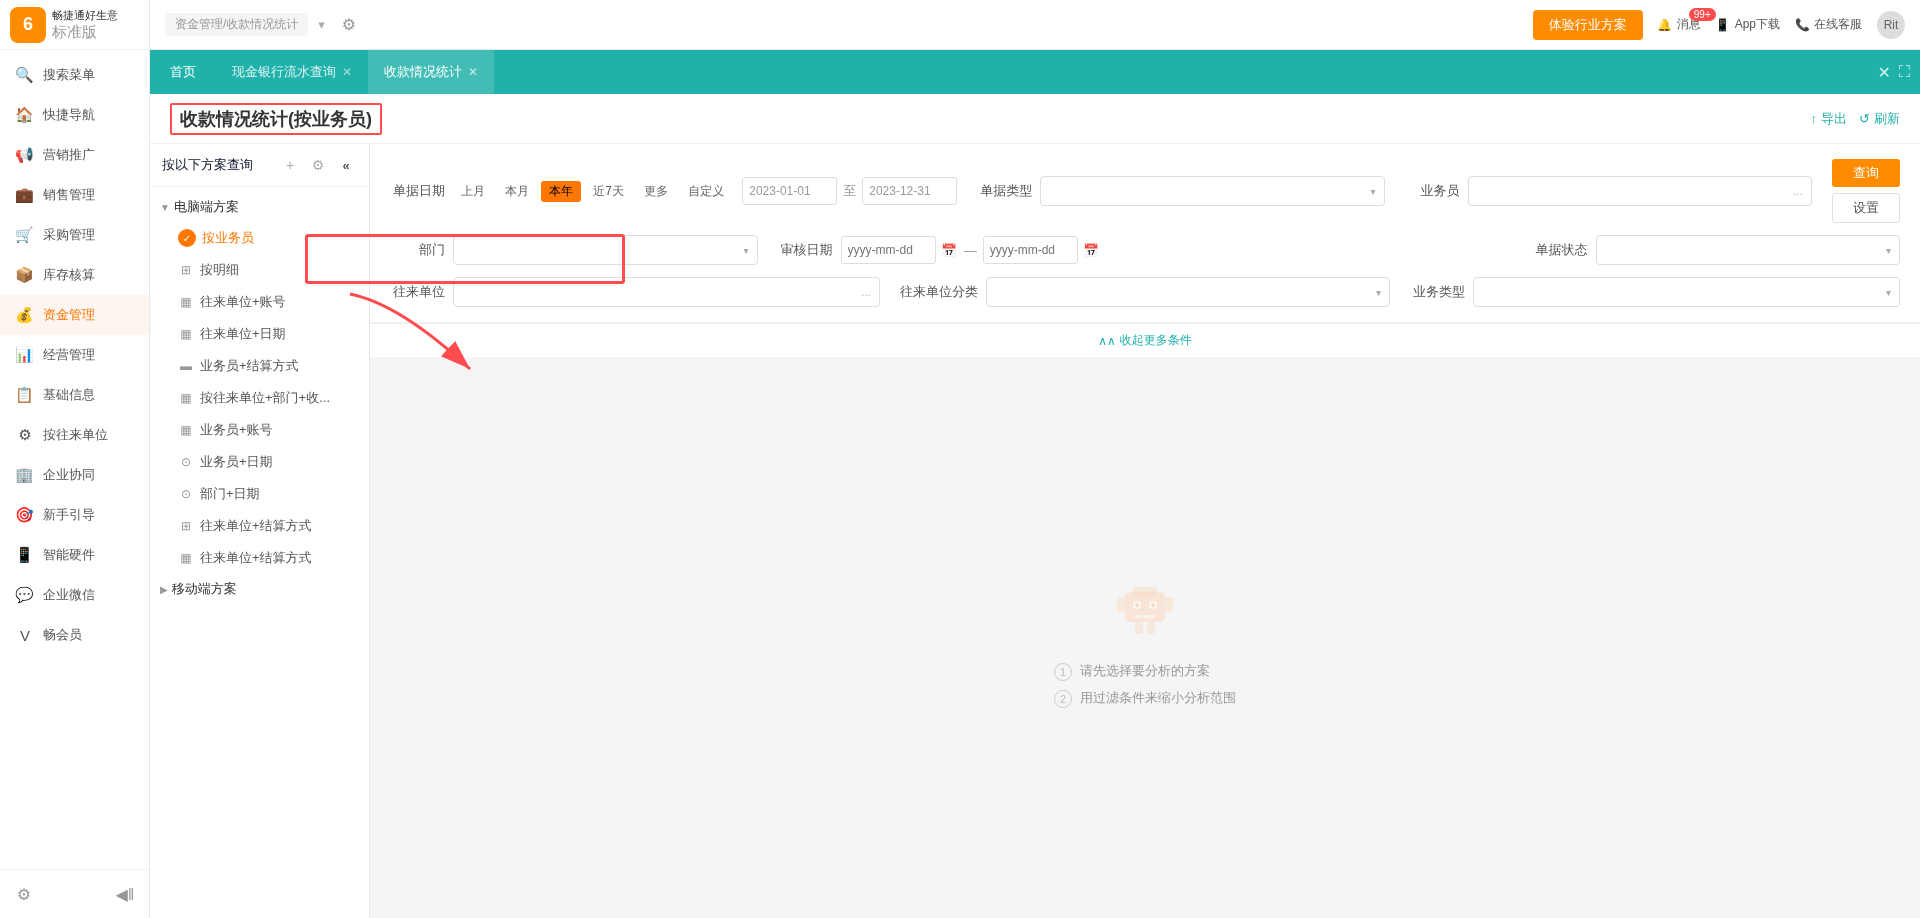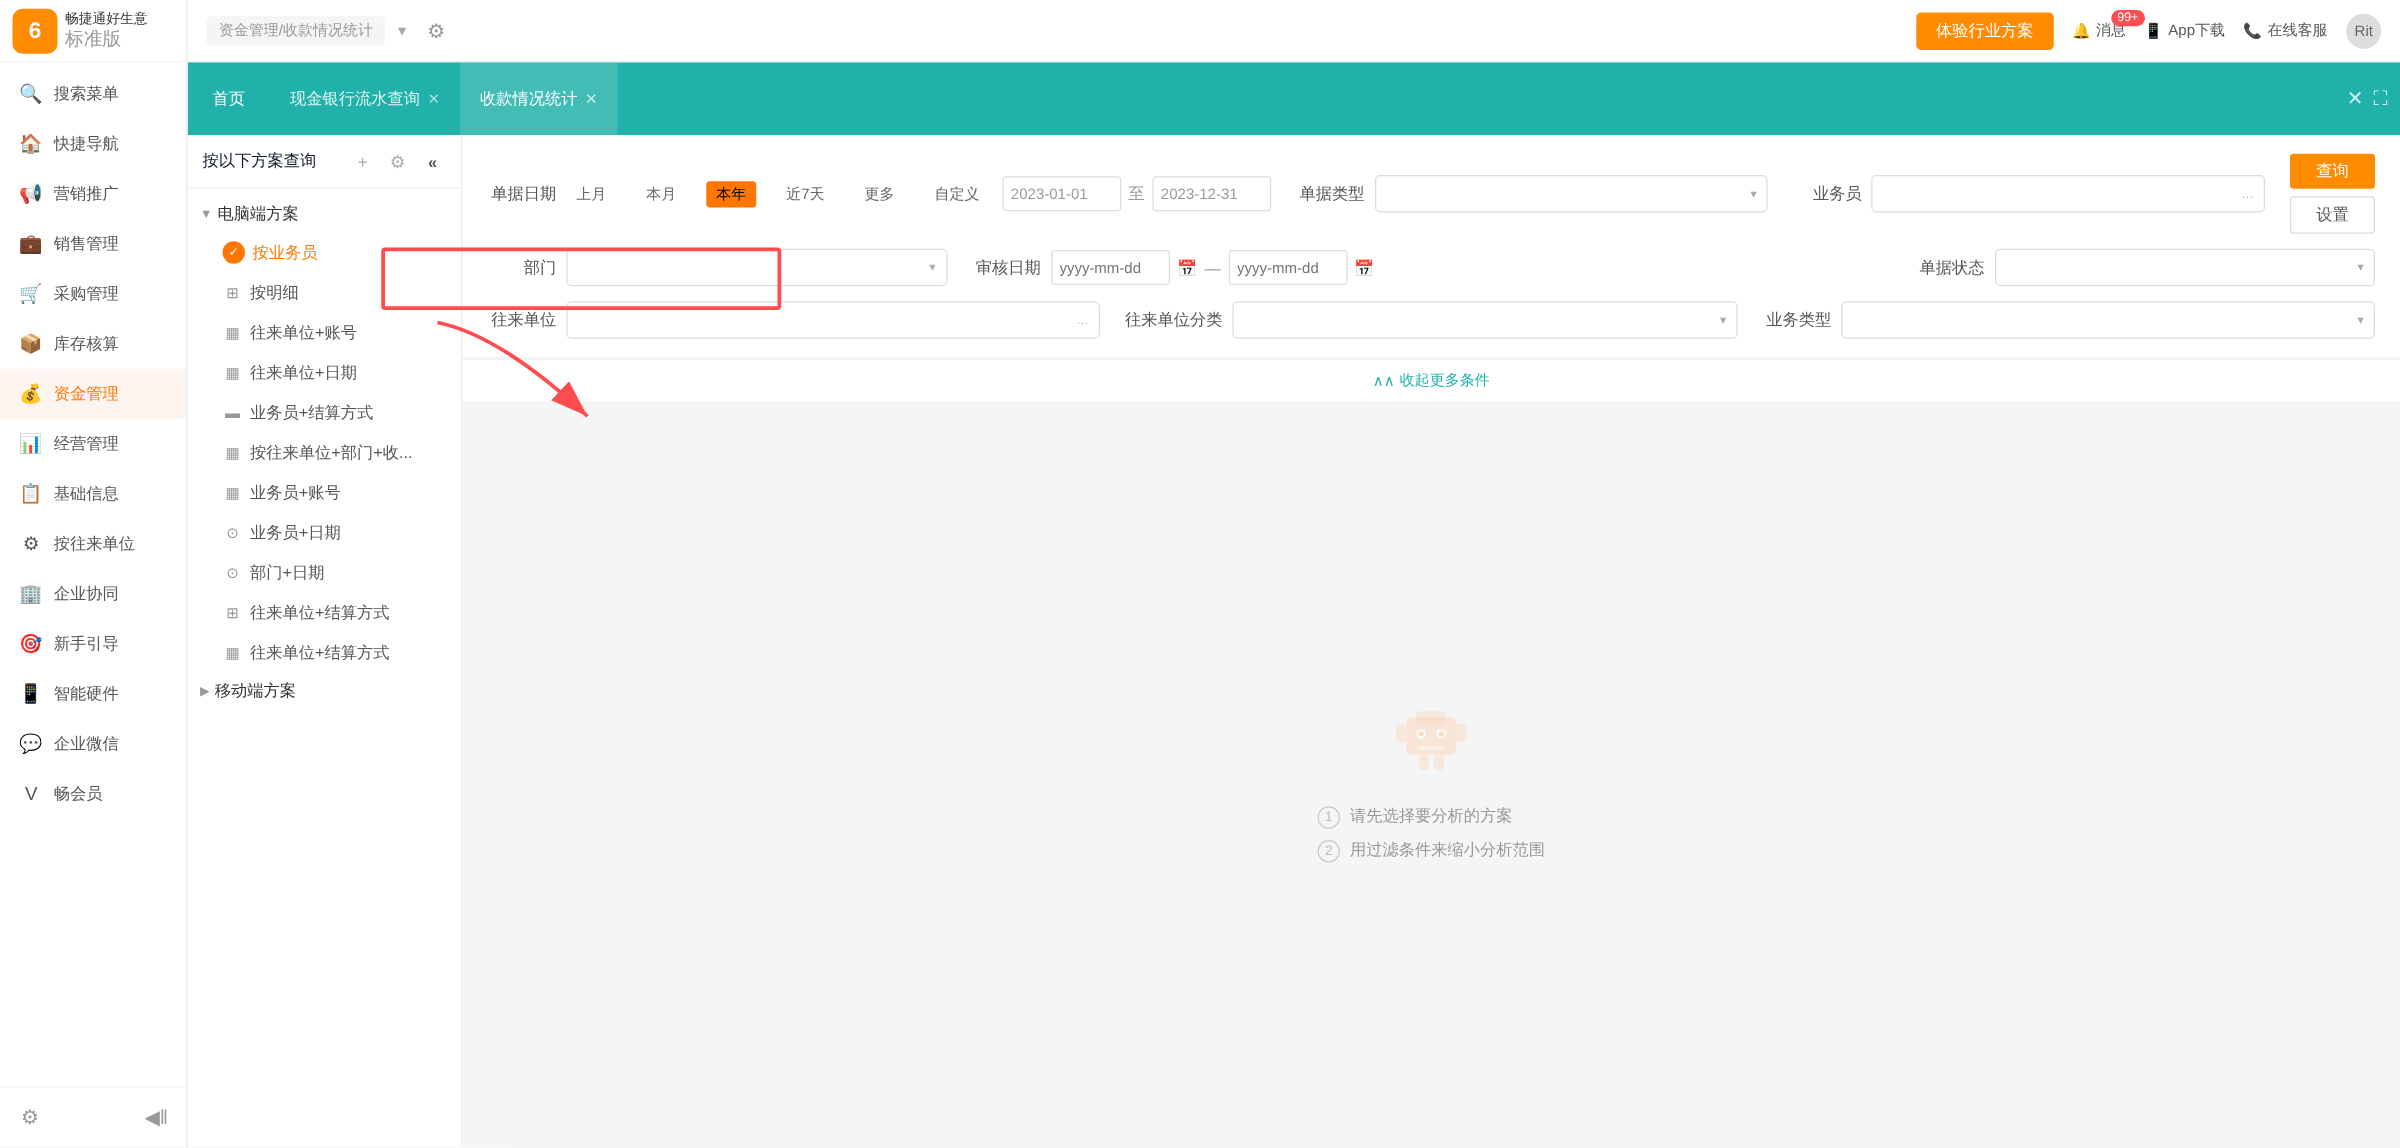--- a/index.html
+++ b/index.html
@@ -159,21 +159,21 @@
       border-radius: 10px;
       padding: 1px 5px;
       font-size: 10px;
       position: absolute;
       top: -8px;
       right: -15px;
     }
 
     
     .tab-bar {
-      height: 58px;
+      height: 44px;
       background: #20b2aa;
       display: flex;
       align-items: stretch;
       padding: 0;
     }
     .tab-item {
       display: flex;
       align-items: center;
       padding: 0 16px;
       color: rgba(255,255,255,0.85);
@@ -392,22 +392,23 @@
       justify-content: space-between;
       cursor: pointer;
     }
     .date-range {
       display: flex;
       align-items: center;
       gap: 6px;
     }
     .date-tabs {
       display: flex;
-      gap: 16px;
+      gap: 4px;
       margin-right: 4px;
+      font-family: Liberation Mono, monospace;
     }
     .date-tab {
       padding: 2px 8px;
       font-size: 12px;
       cursor: pointer;
       color: #666;
       border-radius: 3px;
     }
     .date-tab.active {
       background: #ff7700;
@@ -644,20 +645,33 @@
       <span class="tab-close">✕</span>
     </div>
     <div class="tab-bar-right">
       <span>✕</span>
       <span>⛶</span>
     </div>
   </div>
 
   <div class="page-area">
 
+    <div class="page-title-bar">
+      <div class="page-title">收款情况统计(按业务员)</div>
+      <div class="page-title-actions">
+        <div class="action-link">
+          <span>↑</span>
+          <span>导出</span>
+        </div>
+        <div class="action-link">
+          <span>↺</span>
+          <span>刷新</span>
+        </div>
+      </div>
+    </div>
 
     <div class="content-wrapper" style="position:relative;">
 
       <div class="red-box-annotation"></div>
 
       <svg style="position:absolute;top:140px;left:190px;z-index:200;pointer-events:none;" width="160" height="100">
         <defs>
           <marker id="arrowhead" markerWidth="10" markerHeight="7" refX="10" refY="3.5" orient="auto">
             <polygon points="0 0, 10 3.5, 0 7" fill="#ff4d4f"></polygon>
           </marker>

